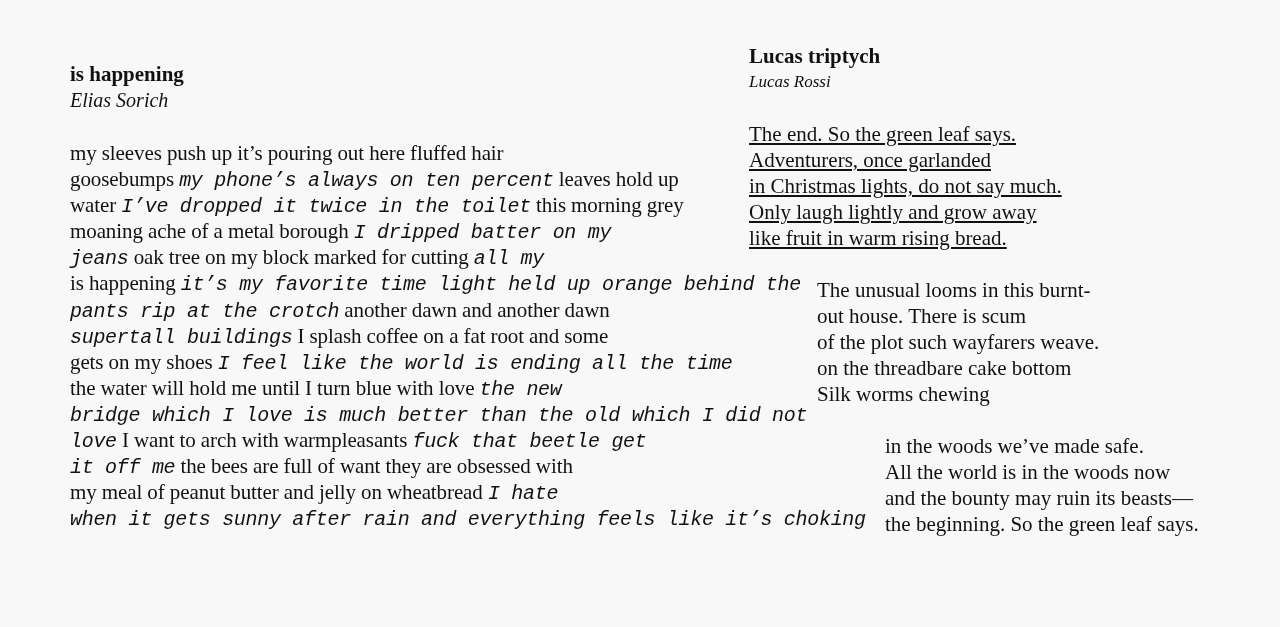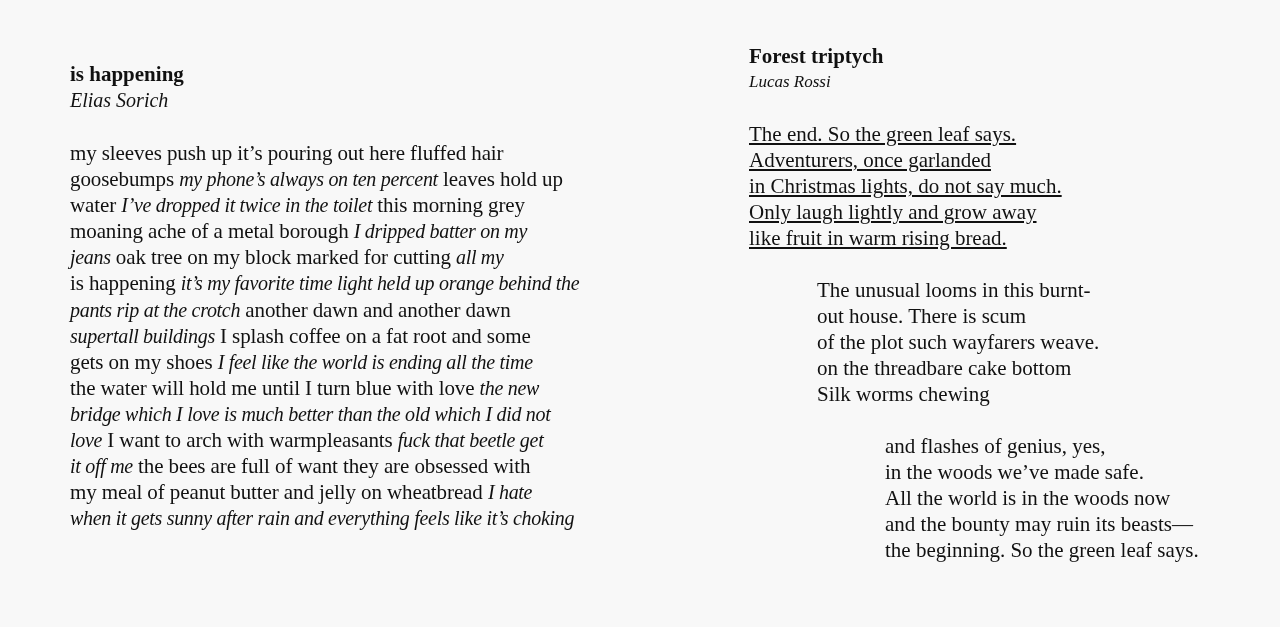--- a/index.html
+++ b/index.html
@@ -47,21 +47,21 @@
     .line {
       display: block;
       height: 26.1px;
     }
     .line span.it { font-style: italic; }
 
     
     .left-title { left: 70px; top: 61px; font-size: 21px; }
     .left-author { left: 70px; top: 87px; font-size: 20px; text-align: right; }
     .left-stanza { left: 70px; top: 140px; font-size: 21px; letter-spacing: -0.1px; }
-    .left-stanza .it { letter-spacing: -0.3px; font-size: 20px; }
+    .left-stanza .it { letter-spacing: -0.3px; font-size: 20px; font-family: Liberation Mono, monospace; }
 
     
     .right-title { left: 109px; top: 43px; font-size: 21px; }
     .right-author { left: 109px; top: 69px; }
     .right-stanza-1 { left: 109px; top: 121px; text-decoration: underline; }
     .right-stanza-2 { left: 177px; top: 277px; font-family: Liberation Serif, serif; }
     .right-stanza-3 { left: 245px; top: 433px; }
   </style>
 </head>
 <body>
@@ -82,36 +82,35 @@
       <span class="line"><span>the water will hold me until I turn blue with love </span><span class="it">the new</span></span>
       <span class="line"><span class="it">bridge which I love is much better than the old which I did not</span></span>
       <span class="line"><span class="it">love</span><span> I want to arch with warmpleasants </span><span class="it">fuck that beetle get</span></span>
       <span class="line"><span class="it">it off  me</span><span> the bees are full of  want they are obsessed with</span></span>
       <span class="line"><span>my meal of  peanut butter and jelly on wheatbread </span><span class="it">I hate</span></span>
       <span class="line"><span class="it">when it gets sunny after rain and everything feels like it’s choking</span></span>
     </div>
 </div>
 
 <div class="page page-right">
-  <h2 class="poem-title right-title">Forest triptych</h2>
+  <h2 class="poem-title right-title">Lucas triptych</h2>
   <div class="poem-author right-author">Lucas Rossi</div>
   <div class="stanza right-stanza-1">
     <span class="line">The end. So the green leaf says.</span>
     <span class="line">Adventurers, once garlanded</span>
     <span class="line">in Christmas lights, do not say much.</span>
     <span class="line">Only laugh lightly and grow away</span>
     <span class="line">like fruit in warm rising bread.</span>
   </div>
   <div class="stanza right-stanza-2">
     <span class="line">The unusual looms in this burnt-</span>
     <span class="line">out house. There is scum</span>
     <span class="line">of the plot such wayfarers weave.</span>
     <span class="line">on the threadbare cake bottom</span>
     <span class="line">Silk worms chewing</span>
   </div>
   <div class="stanza right-stanza-3">
-    <span class="line">and flashes of genius, yes,</span>
     <span class="line">in the woods we’ve made safe.</span>
     <span class="line">All the world is in the woods now</span>
     <span class="line">and the bounty may ruin its beasts—</span>
     <span class="line">the beginning. So the green leaf says.</span>
   </div>
 </div>
 
 </body></html>

